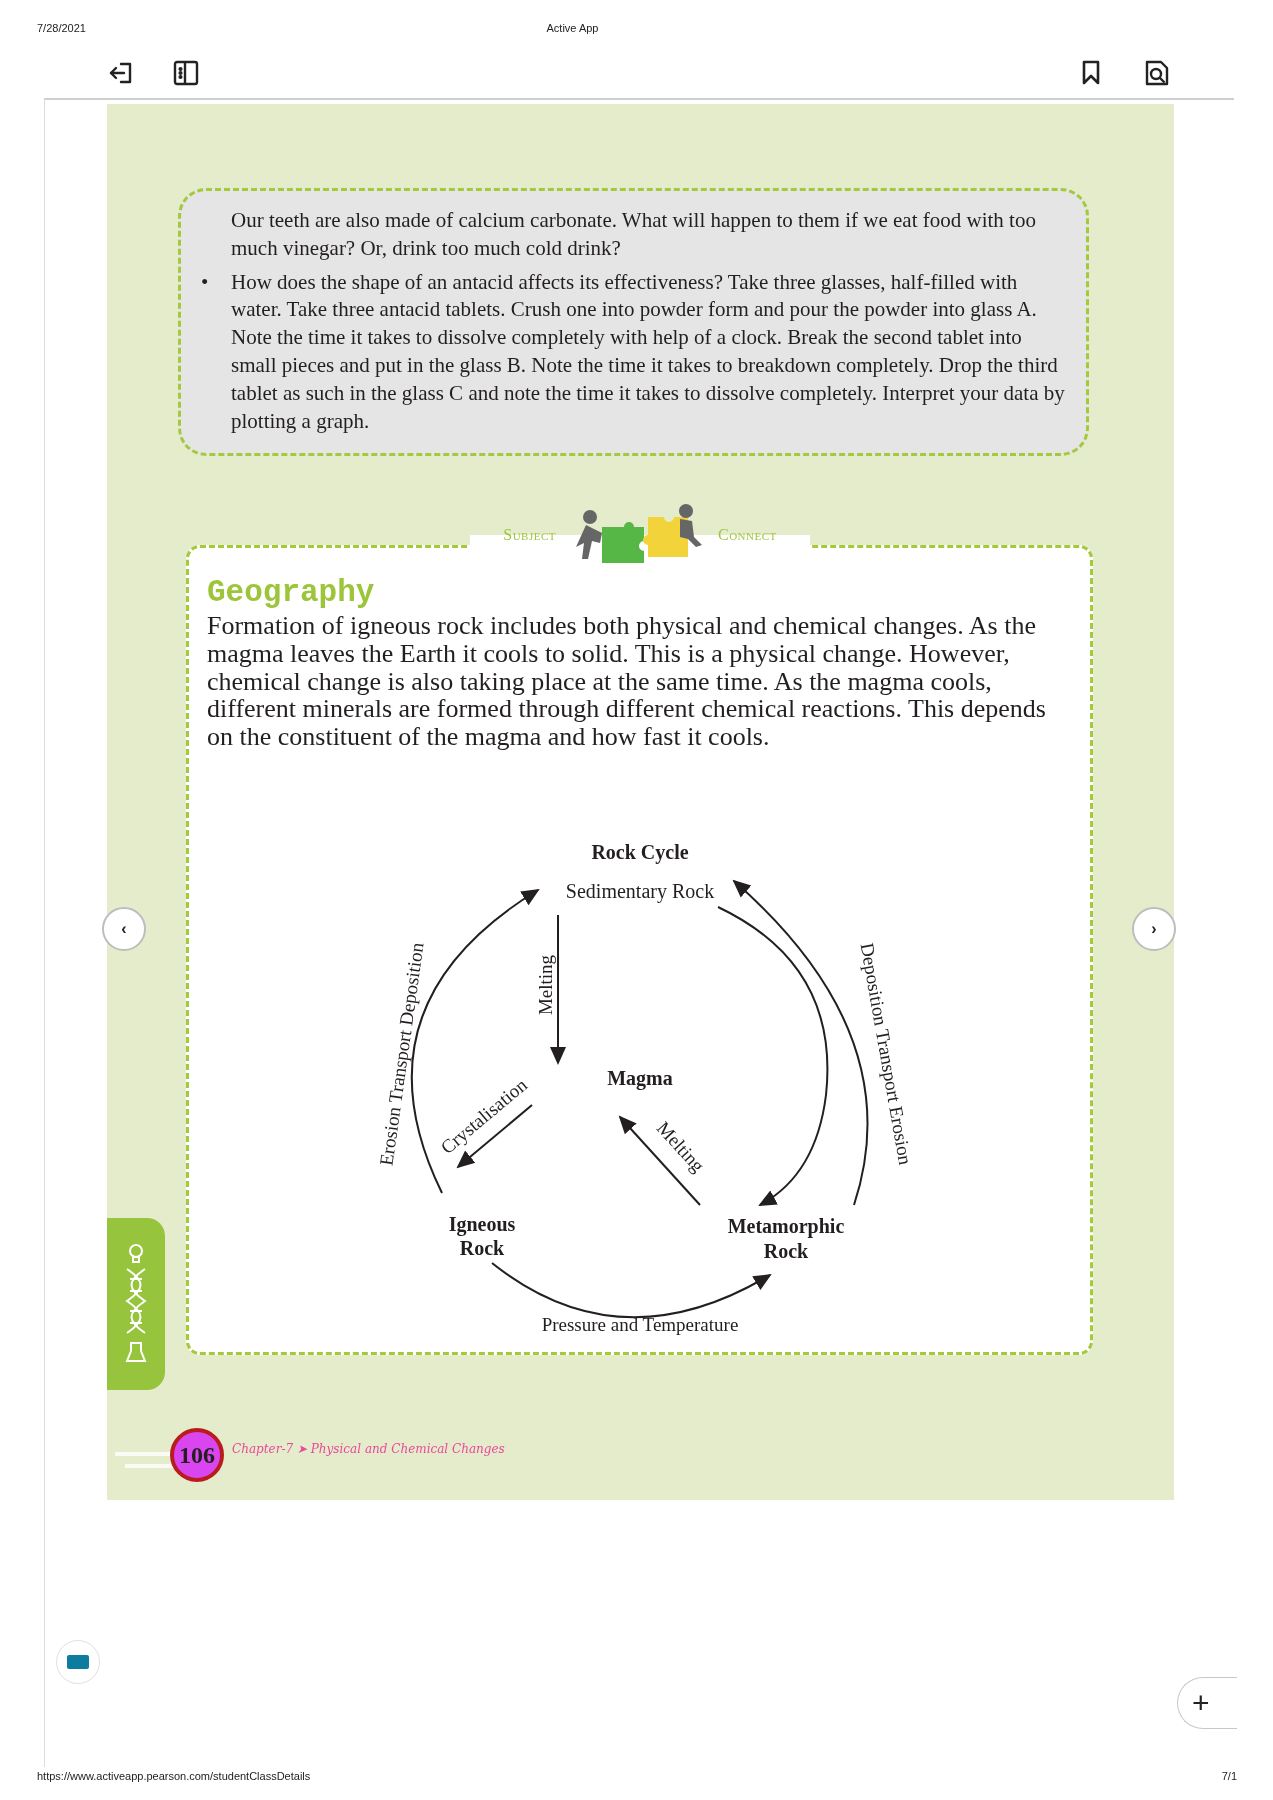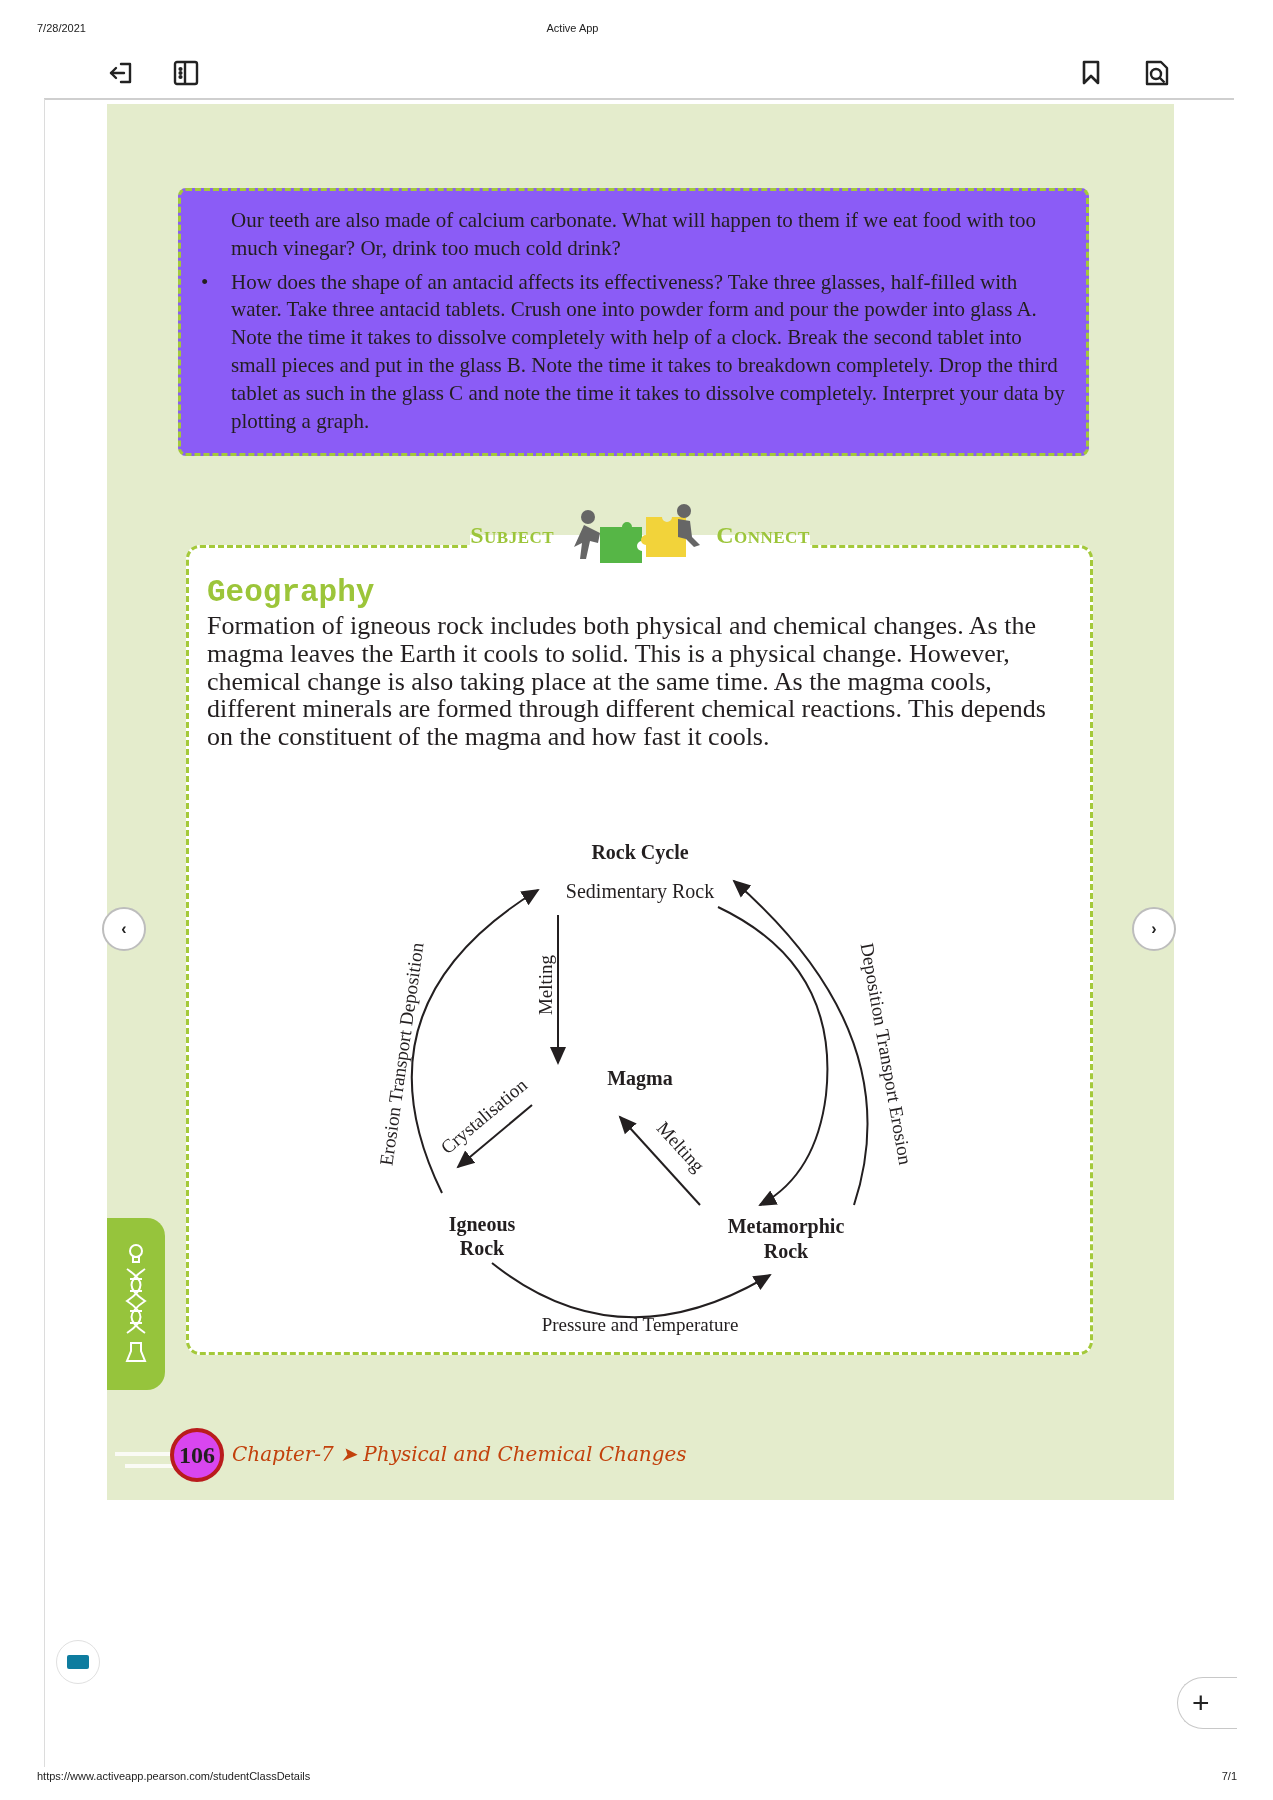--- a/index.html
+++ b/index.html
@@ -12,43 +12,43 @@
   .print-footer { position: absolute; top: 1770px; left: 0; width: 1273px; font-size: 11px; color: #222; }
   .print-url { position: absolute; left: 37px; }
   .print-page { position: absolute; right: 36px; }
 
   .toolbar-icon { position: absolute; top: 58px; width: 30px; height: 30px; display: flex; align-items: center; justify-content: center; cursor: pointer; }
   .toolbar-divider { position: absolute; top: 98px; left: 44px; width: 1190px; height: 2px; background: #cfcfcf; }
   .viewer-left-border { position: absolute; top: 99px; left: 44px; width: 1px; height: 1668px; background: #dcdcdc; }
 
   .page { position: absolute; left: 107px; top: 104px; width: 1067px; height: 1396px; background: #e4eccc; }
 
-  .activity-box { position: absolute; left: 178px; top: 188px; width: 911px; height: 268px; background: #8b5cf6; border: 3px dashed #a4c93a; border-radius: 8px; }
+  .activity-box { position: absolute; left: 178px; top: 188px; width: 911px; height: 268px; background: #e5e5e5; border: 3px dashed #a4c93a; border-radius: 28px; }
   .activity-text { position: absolute; left: 50px; top: 16px; width: 840px; font-family: "Liberation Serif", serif; font-size: 21px; line-height: 27.8px; color: #231f20; }
   .activity-text p { margin: 0; }
   .bullet-item { position: relative; margin-top: 6px; }
   .bullet-dot { position: absolute; left: -30px; top: 0; }
 
   .connect-box { position: absolute; left: 186px; top: 545px; width: 907px; height: 810px; background: #fff; border: 3px dashed #a4c93a; border-radius: 14px; border-top-color: #a4c93a; }
   .connect-banner { position: absolute; left: 470px; top: 500px; width: 340px; height: 70px; display: flex; align-items: center; justify-content: center; gap: 6px; }
-  .banner-word { font-family: "Liberation Serif", serif; font-weight: bold; font-size: 24px; color: #9cc53a; letter-spacing: 0.5px; font-variant: small-caps; }
+  .banner-word { font-family: "Liberation Serif", serif; font-weight: normal; font-size: 16px; color: #9cc53a; letter-spacing: 0.5px; font-variant: small-caps; }
   .banner-art { width: 150px; height: 64px; }
 
   .geo-title { position: absolute; left: 207px; top: 575px; font-family: Liberation Mono, monospace; font-weight: bold; font-size: 31px; color: #9cc53a; }
   .geo-body { position: absolute; left: 207px; top: 612px; width: 870px; font-family: "Liberation Serif", serif; font-size: 26px; line-height: 27.8px; color: #231f20; }
   .geo-body p + p { margin-top: 6px; }
 
   .diagram { position: absolute; left: 370px; top: 835px; width: 540px; height: 510px; }
   .diagram text { font-family: "Liberation Serif", serif; fill: #231f20; }
 
   .side-tab { position: absolute; left: 107px; top: 1218px; width: 58px; height: 172px; background: #96c43c; border-radius: 0 18px 18px 0; display: flex; align-items: center; justify-content: center; }
 
   .footer-line { position: absolute; left: 115px; top: 1438px; width: 520px; height: 44px; }
   .page-badge { position: absolute; left: 170px; top: 1428px; width: 54px; height: 54px; border-radius: 50%; background: #d946ef; border: 4px solid #b91c1c; display: flex; align-items: center; justify-content: center; font-family: "Liberation Serif", serif; font-weight: bold; font-size: 24px; color: #231f20; }
-  .chapter-label { position: absolute; left: 232px; top: 1442px; font-family: "DejaVu Serif", serif; font-style: italic; font-size: 20px; color: #c2410c; }
+  .chapter-label { position: absolute; left: 232px; top: 1442px; font-family: "DejaVu Serif", serif; font-style: italic; font-size: 12px; color: #ec4899; }
 
   .nav-arrow { position: absolute; top: 907px; width: 44px; height: 44px; border-radius: 50%; background: #fff; border: 2px solid #bdbdbd; display: flex; align-items: center; justify-content: center; font-size: 16px; font-weight: bold; color: #222; cursor: pointer; }
   .nav-prev { left: 102px; }
   .nav-next { left: 1132px; }
 
   .teal-fab { position: absolute; left: 56px; top: 1640px; width: 44px; height: 44px; border-radius: 50%; background: #fff; border: 1px solid #e0e0e0; display: flex; align-items: center; justify-content: center; cursor: pointer; }
   .teal-fab .sq { width: 22px; height: 14px; background: #0e7c9f; border-radius: 2px; }
 
   .zoom-tab { position: absolute; left: 1177px; top: 1677px; width: 60px; height: 52px; border: 1px solid #c8c8c8; border-right: none; border-radius: 26px 0 0 26px; background: #fff; display: flex; align-items: center; padding-left: 14px; font-size: 30px; color: #222; cursor: pointer; }
 </style>

